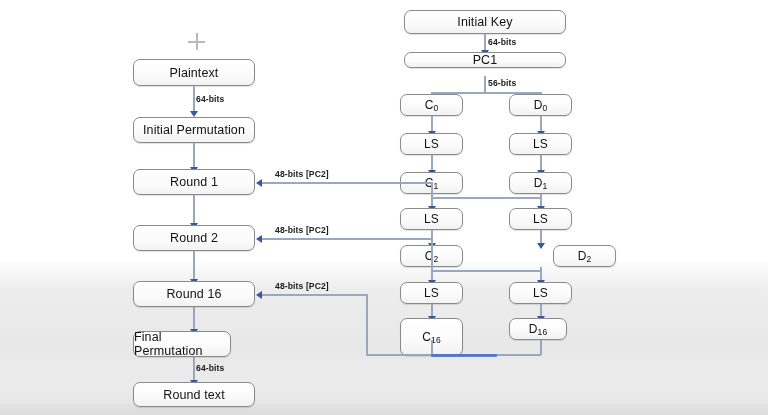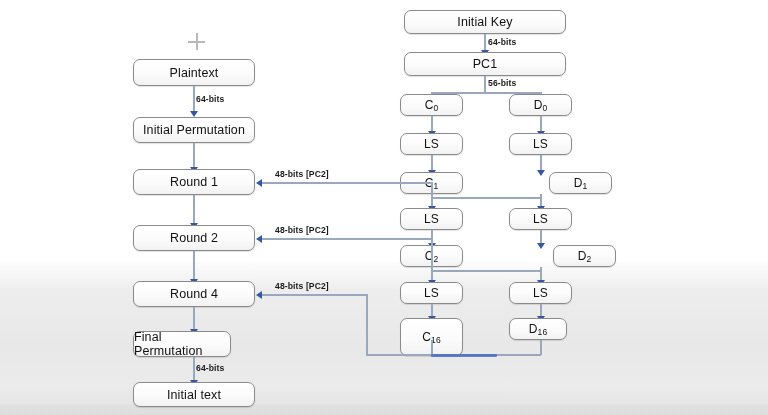--- a/index.html
+++ b/index.html
@@ -87,47 +87,47 @@
   <div class="arrow-d" style="left:189.5px; top:223px;"></div>
 
   <div class="node" style="left:133px; top:225px; width:122px; height:26px;">
     <span>Round 2</span>
   </div>
 
   <div class="ln lnv" style="left:193px; top:251px; height:30px;"></div>
   <div class="arrow-d" style="left:189.5px; top:279px;"></div>
 
   <div class="node" style="left:133px; top:281px; width:122px; height:26px;">
-    <span>Round 4</span>
+    <span>Round 16</span>
   </div>
 
   <div class="ln lnv" style="left:193px; top:307px; height:24px;"></div>
   <div class="arrow-d" style="left:189.5px; top:329px;"></div>
 
   <div class="node" style="left:133px; top:331px; width:98px; height:26px;">
     <span>Final Permutation</span>
   </div>
 
   <div class="ln lnv" style="left:193px; top:357px; height:25px;"></div>
   <div class="arrow-d" style="left:189.5px; top:380px;"></div>
   <div class="blabel" style="left:196px; top:363px;">64-bits</div>
 
   <div class="node" style="left:133px; top:382px; width:122px; height:25px;">
-    <span>Initial text</span>
+    <span>Round text</span>
   </div>
 
   <div class="node" style="left:404px; top:10px; width:162px; height:24px;">
     <span>Initial Key</span>
   </div>
 
   <div class="ln lnv" style="left:484px; top:34px; height:18px;"></div>
   <div class="arrow-d" style="left:480.5px; top:50px;"></div>
   <div class="blabel" style="left:488px; top:37px;">64-bits</div>
 
-  <div class="node" style="left:404px; top:52px; width:162px; height:24px;">
+  <div class="node" style="left:404px; top:52px; width:162px; height:16px;">
     <span>PC1</span>
   </div>
 
   <div class="ln lnv" style="left:484px; top:76px; height:17px;"></div>
   <div class="ln lnh" style="left:431px; top:92px; width:110px;"></div>
   <div class="ln lnv" style="left:431px; top:92px; height:8px;"></div>
   <div class="ln lnv" style="left:540px; top:92px; height:8px;"></div>
   <div class="arrow-d" style="left:428px; top:98px;"></div>
   <div class="arrow-d" style="left:537px; top:98px;"></div>
   <div class="blabel" style="left:488px; top:78px;">56-bits</div>
@@ -177,21 +177,21 @@
   </div>
   <div class="ln lnv" style="left:540px; top:116px; height:17px;"></div>
   <div class="arrow-d" style="left:536.5px; top:131px;"></div>
 
   <div class="node small" style="left:509px; top:133px; width:63px; height:22px;">
     <span>LS</span>
   </div>
   <div class="ln lnv" style="left:540px; top:155px; height:17px;"></div>
   <div class="arrow-d" style="left:536.5px; top:170px;"></div>
 
-  <div class="node small" style="left:509px; top:172px; width:63px; height:22px;margin-left:40px;">
+  <div class="node small" style="left:509px; top:172px; width:63px; height:22px;">
     <span><span>D</span><sub>1</sub></span>
   </div>
   <div class="ln lnv" style="left:540px; top:194px; height:14px;"></div>
   <div class="arrow-d" style="left:536.5px; top:206px;"></div>
 
   <div class="node small" style="left:509px; top:208px; width:63px; height:22px;">
     <span>LS</span>
   </div>
   <div class="ln lnv" style="left:540px; top:230px; height:15px;"></div>
   <div class="arrow-d" style="left:536.5px; top:243px;"></div>

